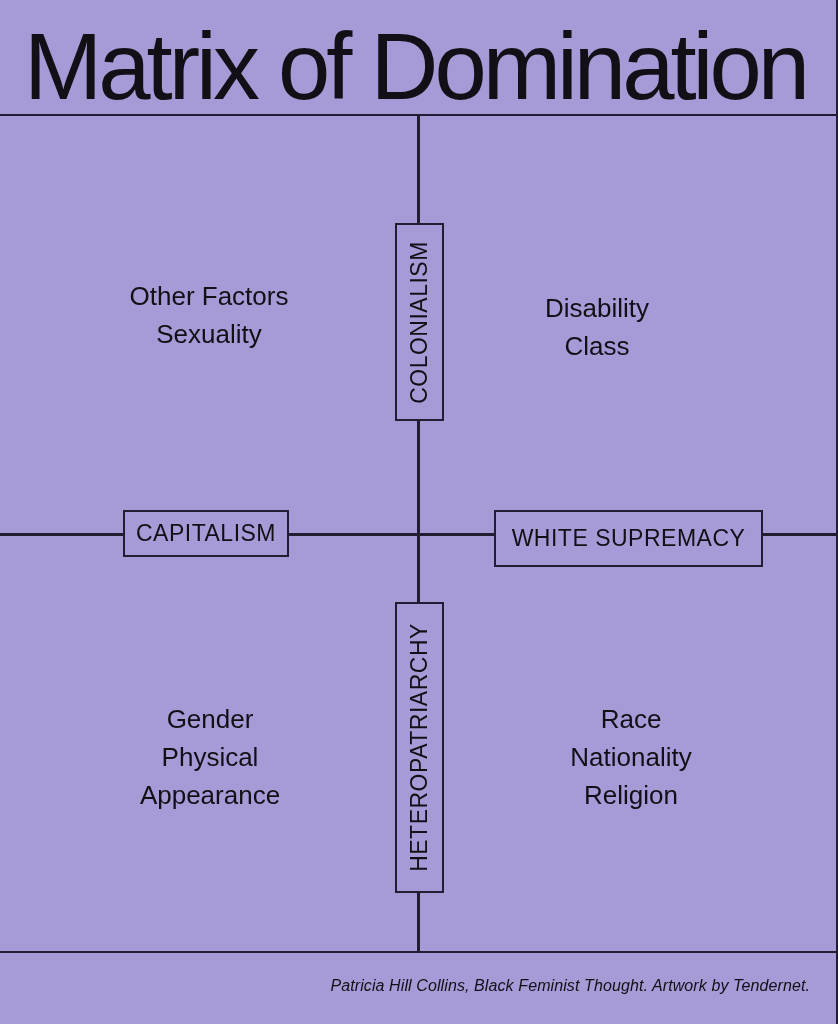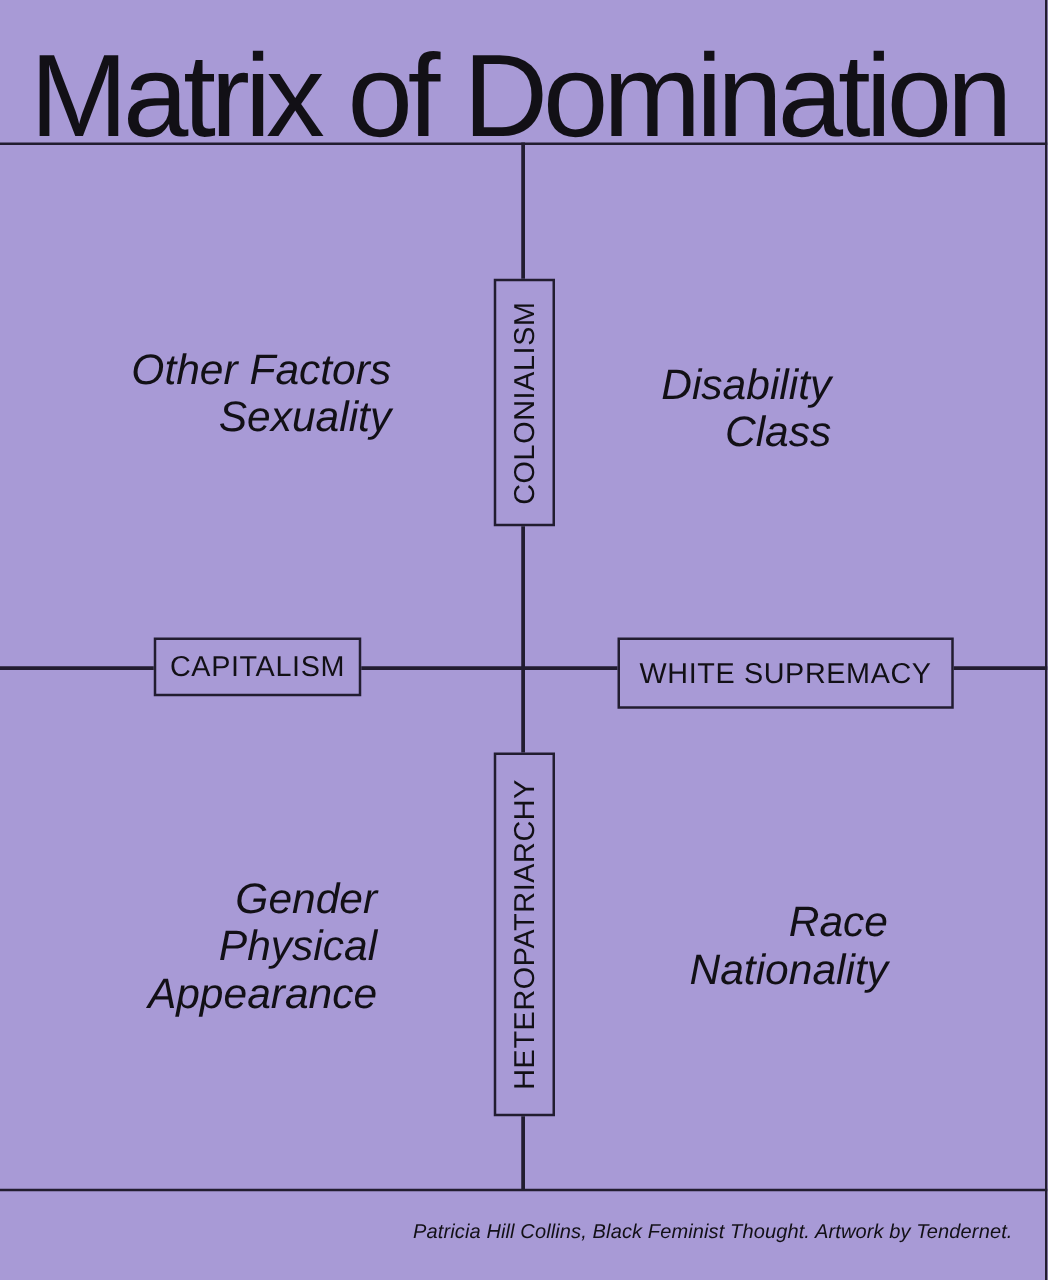--- a/index.html
+++ b/index.html
@@ -10,21 +10,21 @@
   .canvas{
     position:relative;
     width:838px;height:1024px;
     background:var(--background,#a89ad6);
     overflow:hidden;
     margin:0 auto;
   }
   
   .title-bar{
     position:absolute;left:0;top:0;width:838px;height:124px;
-    display:flex;align-items:flex-end;
+    display:flex;align-items:center;
     box-sizing:border-box;padding:10px 0 0 24px;
   }
   .poster-title{
     margin:0;
     font-size:94px;
     font-weight:500;
     letter-spacing:-4px;
     line-height:1;
     color:var(--text,#121016);
     white-space:nowrap;
@@ -50,26 +50,25 @@
   }
   .axis-box.colonialism{left:395px;top:223px;width:49px;height:198px;}
   .axis-box.heteropatriarchy{left:395px;top:602px;width:49px;height:291px;}
   .axis-box.capitalism{left:123px;top:510px;width:166px;height:47px;}
   .axis-box.white-supremacy{left:494px;top:510px;width:269px;height:57px;}
   .axis-box .vtext{transform:rotate(-90deg);white-space:nowrap;}
   
   .quad{
     position:absolute;z-index:2;
     transform:translate(-50%,-50%);
-    text-align:right;
+    text-align:center;
     color:var(--text,#121016);
-    font-size:34px;
+    font-size:26px;
     line-height:38px;
     white-space:nowrap;
-    font-style:italic;
   }
   .quad.tl{left:209px;top:315px;}
   .quad.tr{left:597px;top:327px;}
   .quad.bl{left:210px;top:757px;}
   .quad.br{left:631px;top:757px;}
   
   .caption{
     position:absolute;z-index:2;
     right:28px;top:977px;
     font-size:16px;
@@ -122,17 +121,18 @@
 
   <div class="quad bl">
     <div>Gender</div>
     <div>Physical</div>
     <div>Appearance</div>
   </div>
 
   <div class="quad br">
     <div>Race</div>
     <div>Nationality</div>
+    <div>Religion</div>
   </div>
 
   <div class="caption">Patricia Hill Collins, Black Feminist Thought. Artwork by Tendernet.</div>
 
 </div>
 
 </body></html>

